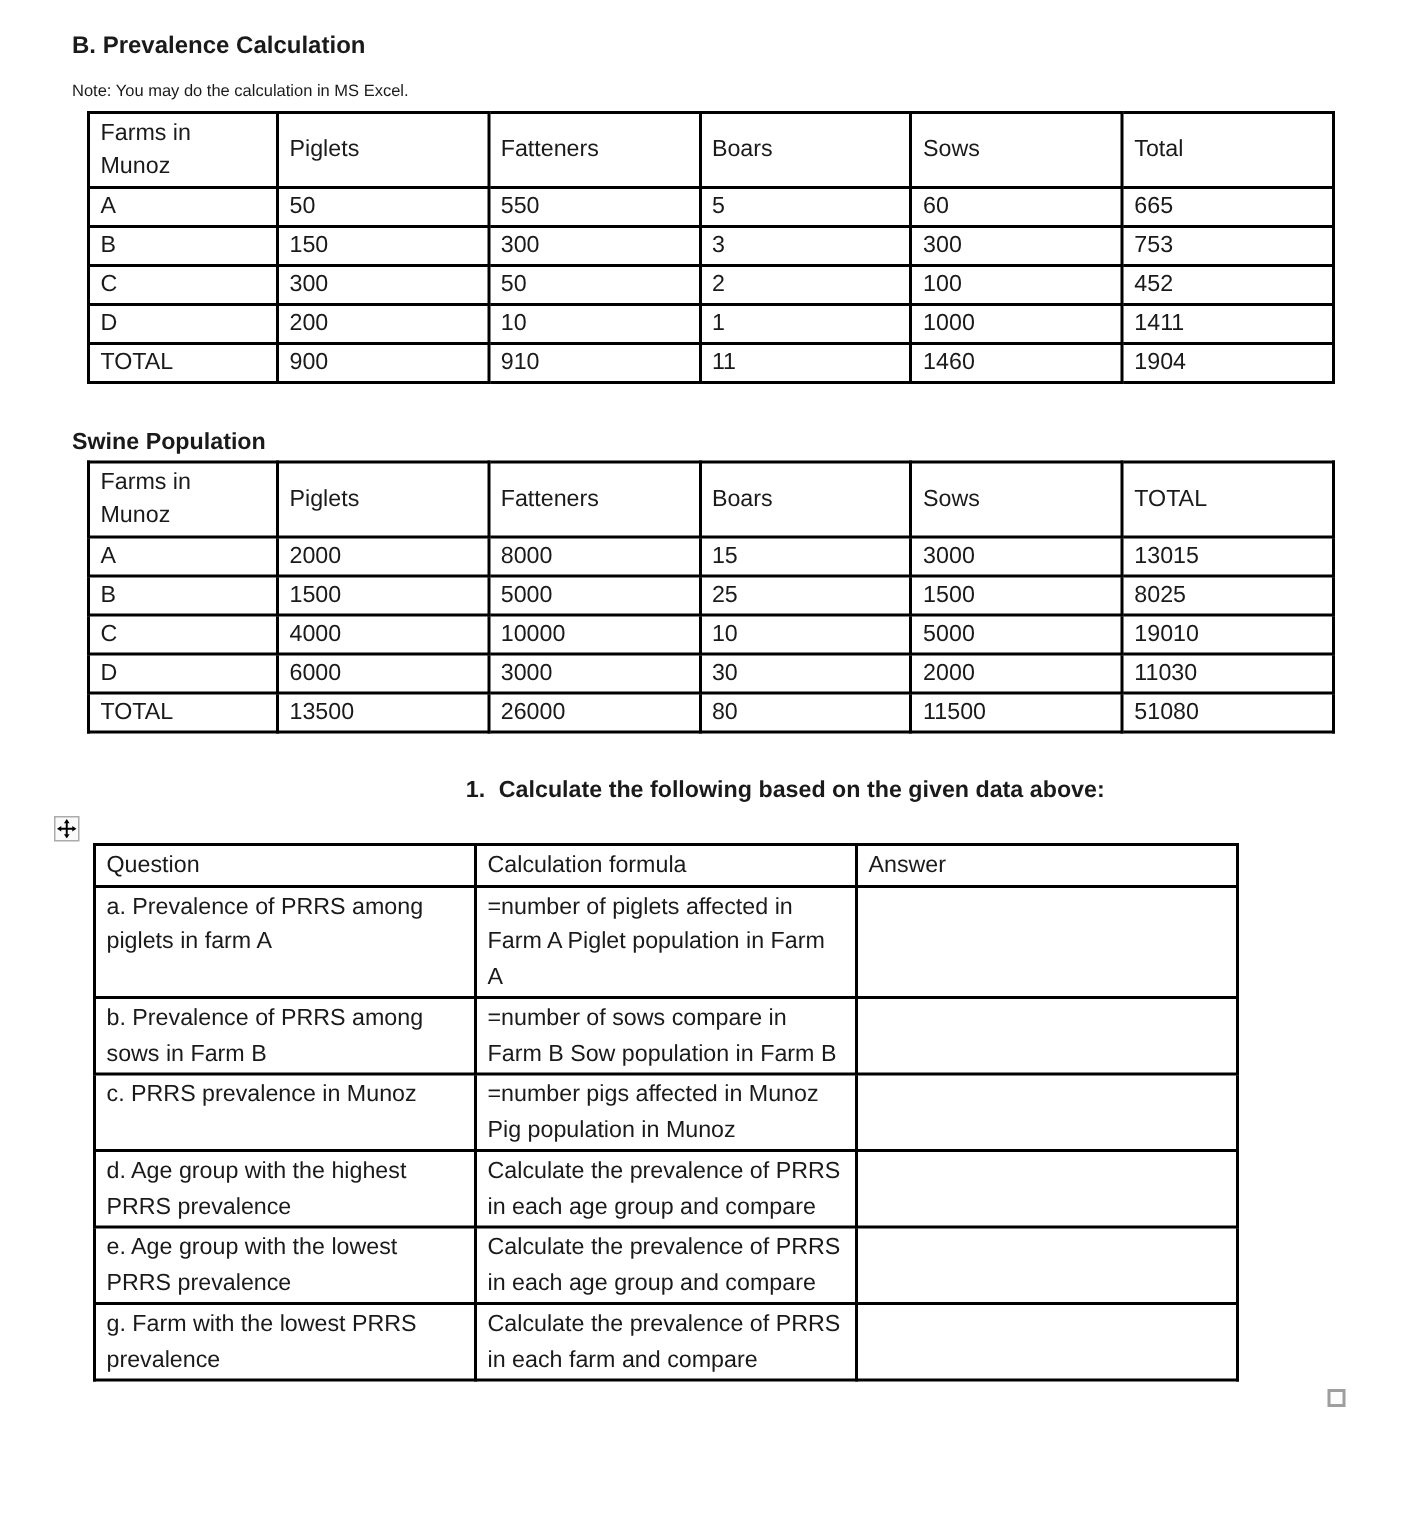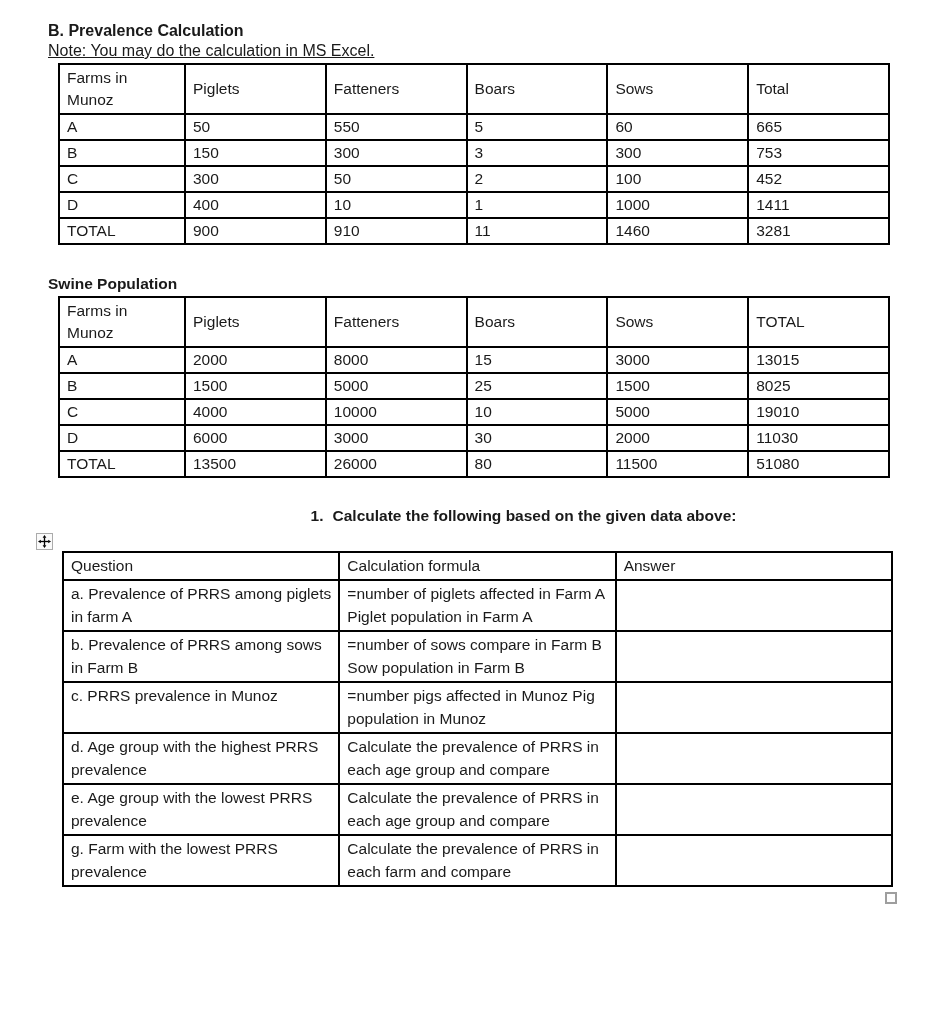--- a/index.html
+++ b/index.html
@@ -16,24 +16,23 @@
     width: 947px;
     height: 1024px;
     padding: 21px 0 0 48px;
   }
   .doc-title {
     font-size: 16px;
     font-weight: 700;
     line-height: 19px;
   }
   .doc-note {
-    font-size: 16px;
+    font-size: 11px;
     line-height: 19px;
-    margin-top: 1px;
-    text-decoration: underline;
+    margin-top: 12px;
   }
   .tbl-title {
     font-size: 15.5px;
     font-weight: 700;
     line-height: 19px;
   }
   .tbl-title-1 { margin-top: 30px; }
   .tbl-title-2 { margin-top: 29px; }
 
   table {
@@ -79,21 +78,21 @@
     display: inline-block;
     width: 31px;
   }
 
   .t3wrap {
     position: relative;
     width: 827px;
     margin: 25px 0 0 14px;
   }
   .q-table {
-    width: 831px;
+    width: 764px;
   }
   .q-table th, .q-table td {
     vertical-align: top;
     line-height: 23.5px;
   }
   .q-table th { height: 25px; }
 
   .move-handle {
     position: absolute;
     left: -26px;
@@ -164,33 +163,33 @@
         <tr>
           <td>C</td>
           <td>300</td>
           <td>50</td>
           <td>2</td>
           <td>100</td>
           <td>452</td>
         </tr>
         <tr>
           <td>D</td>
-          <td>400</td>
+          <td>200</td>
           <td>10</td>
           <td>1</td>
           <td>1000</td>
           <td>1411</td>
         </tr>
         <tr>
           <td>TOTAL</td>
           <td>900</td>
           <td>910</td>
           <td>11</td>
           <td>1460</td>
-          <td>3281</td>
+          <td>1904</td>
         </tr>
       </tbody>
     </table>
 
   <div class="tbl-title tbl-title-2">Swine Population</div>
   <table class="grid-table">
     <colgroup>
       <col class="first-col">
         <col>
         <col>

